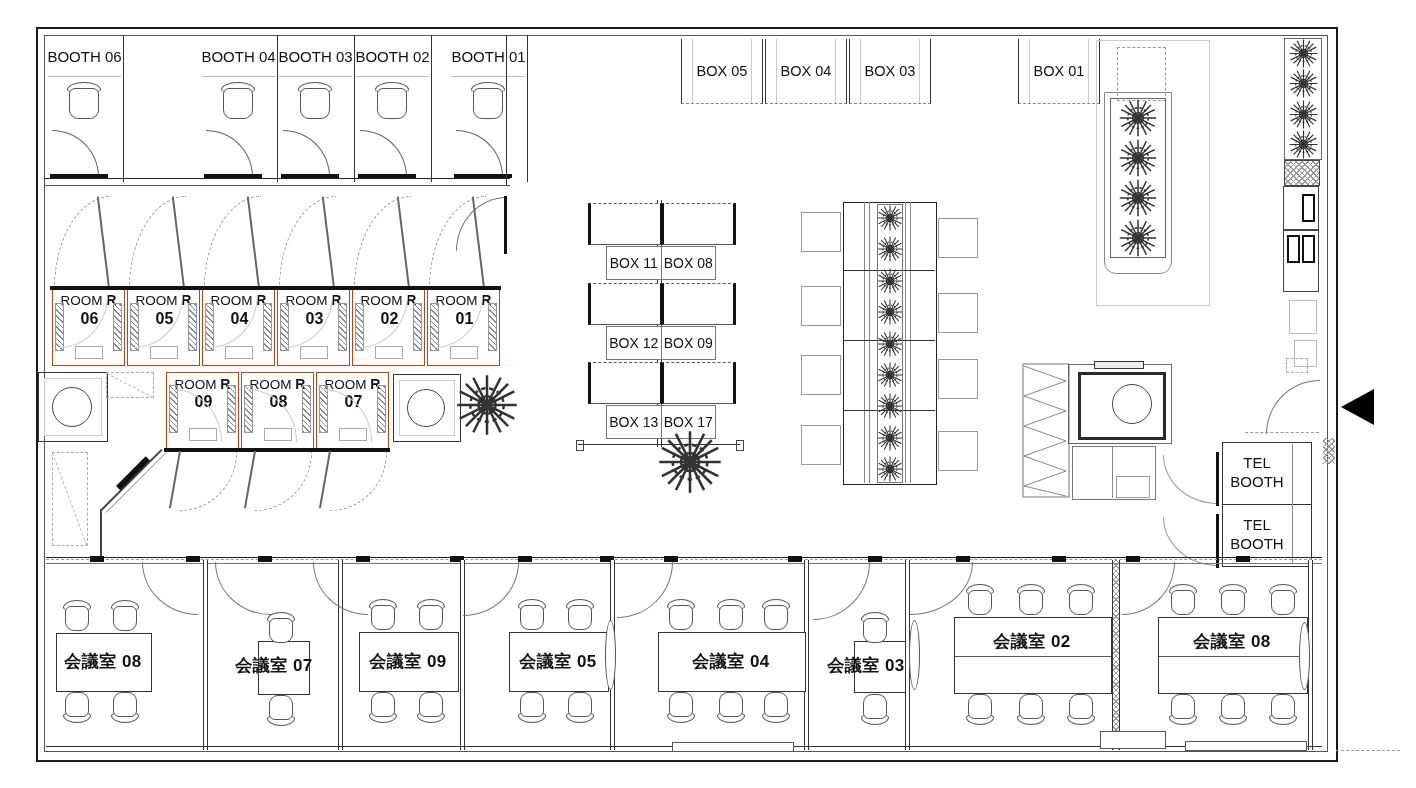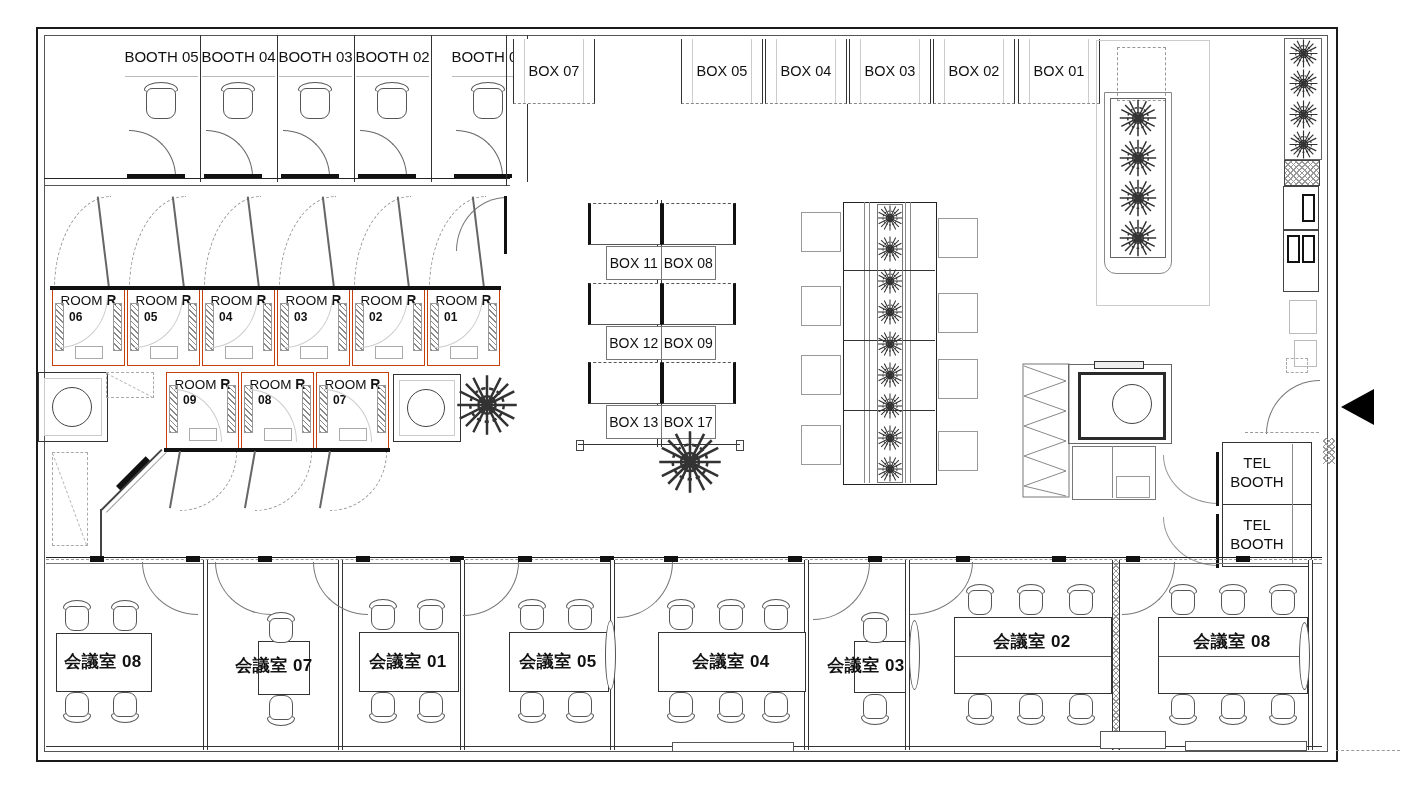--- a/index.html
+++ b/index.html
@@ -38,21 +38,21 @@
   
   .wallbox{position:absolute;top:39px;height:64px;border:1px solid #333;border-top:none;border-bottom:1px dashed #888;background:#fff}
   .wallbox::before{content:"";position:absolute;left:10px;top:0;bottom:0;border-left:1px solid #ccc}
   .wallbox::after{content:"";position:absolute;right:10px;top:0;bottom:0;border-left:1px solid #ccc}
   .xlab{position:absolute;top:50%;left:0;right:0;transform:translateY(-50%);text-align:center;font-size:14.5px;white-space:nowrap}
   
   .roomA,.roomB{position:absolute;width:71px;height:76px;border:1px solid #c2410c;background:#fff}
   .roomA{top:288px}.roomB{top:372px}
   .rlab{position:absolute;top:3px;left:0;right:0;text-align:center;font-size:13.5px;white-space:nowrap}
   .rlab b{font-size:14px}
-  .rnum{position:absolute;top:21px;left:16px;right:14px;font-size:12px;font-weight:bold}
+  .rnum{position:absolute;top:21px;left:16px;right:14px;text-align:center;font-size:16px;font-weight:bold}
   .rnumB{top:20px}
   .hatch{position:absolute;width:7px;height:46px;border:1px solid #999;
     background:repeating-linear-gradient(45deg,#888 0 1px,transparent 1px 4px)}
   .bar{position:absolute;height:4px;background:#111}
   .desk{position:absolute;width:26px;height:11px;border:1px solid #aaa}
   .leafA{position:absolute;width:2px;height:92px;background:#666;transform-origin:50% 100%;transform:rotate(-7deg)}
   .leafB{position:absolute;width:2px;height:58px;background:#666;transform-origin:50% 0;transform:rotate(10deg)}
   
   .srect{position:absolute;width:69px;height:40px;border:1px solid #555;border-left:3px solid #111;border-right:3px solid #111;border-top-style:dashed;background:#fff}
   .sband{position:absolute;left:606px;width:108px;height:32px;border:1px solid #777;display:flex;align-items:center;background:#fff}
@@ -88,22 +88,22 @@
       <circle cx="50" cy="50" r="27" stroke-dasharray="7 6"></circle>
     </g>
   </defs>
 </svg>
 
 <div class="plan">
 
   <div class="abs outer" style="left:36px;top:27px;width:1298px;height:731px"></div>
   <div class="abs inner" style="left:44px;top:35px;width:1282px;height:715px"></div>
 
-  <div class="booth" style="left:123px">
-    <div class="blab">BOOTH 05</div>
+  <div class="booth" style="left:46px">
+    <div class="blab">BOOTH 06</div>
     <div class="deskline"></div>
     <div class="chair big" style="left:20px;top:47px"></div>
     <div class="arc aTR" style="left:6px;top:95px;width:46px;height:46px;border-color:#666"></div>
     <div class="thresh"></div>
   </div>
   <div class="booth" style="left:200px">
     <div class="blab">BOOTH 04</div>
     <div class="deskline"></div>
     <div class="chair big" style="left:20px;top:47px"></div>
     <div class="arc aTR" style="left:6px;top:95px;width:46px;height:46px;border-color:#666"></div>
@@ -130,34 +130,28 @@
     <div class="arc aTR" style="left:6px;top:95px;width:46px;height:46px;border-color:#666"></div>
     <div class="thresh"></div>
   </div>
 
   <div class="abs" style="left:44px;top:178px;width:466px;height:6px;border-top:1.5px solid #222;border-bottom:1px solid #555"></div>
   <div class="abs" style="left:506px;top:35px;width:0;height:151px;border-left:1.5px solid #333"></div>
 
   <div class="arc aTL" style="left:456px;top:197px;width:50px;height:53px"></div>
   <div class="abs" style="left:504px;top:196px;width:3px;height:58px;background:#111"></div>
 
-  <div class="wallbox" style="left:513px;width:80px">
-      <div class="xlab">BOX 07</div>
-    </div>
   <div class="wallbox" style="left:681px;width:80px">
       <div class="xlab">BOX 05</div>
     </div>
   <div class="wallbox" style="left:765px;width:80px">
       <div class="xlab">BOX 04</div>
     </div>
   <div class="wallbox" style="left:849px;width:80px">
       <div class="xlab">BOX 03</div>
-    </div>
-  <div class="wallbox" style="left:933px;width:80px">
-      <div class="xlab">BOX 02</div>
     </div>
   <div class="wallbox" style="left:1018px;width:80px">
       <div class="xlab">BOX 01</div>
     </div>
 
   <div class="abs" style="left:1117px;top:47px;width:47px;height:52px;border:1px dashed #999"></div>
   <div class="abs blite" style="left:1096px;top:40px;width:112px;height:264px"></div>
   <div class="abs" style="left:1104px;top:92px;width:66px;height:180px;border:1px solid #888;border-radius:0 0 12px 12px"></div>
   <div class="plantbox" style="left:1110px;top:98px;width:54px;height:158px">
     <svg class="plant" width="38" height="38" viewBox="0 0 100 100">
@@ -471,21 +465,21 @@
   <div class="mtable" style="left:258px;top:641px;width:50px;height:52px"></div>
   <div class="chair" style="left:266px;top:612px"></div>
   <div class="chair flip" style="left:266px;top:694px"></div>
   <div class="mlab" style="left:274px;top:665px">会議室 07</div>
 
   <div class="mtable" style="left:359px;top:632px;width:98px;height:58px"></div>
   <div class="chair" style="left:368px;top:599px"></div>
   <div class="chair" style="left:416px;top:599px"></div>
   <div class="chair flip" style="left:368px;top:691px"></div>
   <div class="chair flip" style="left:416px;top:691px"></div>
-  <div class="mlab" style="left:408px;top:661px">会議室 01</div>
+  <div class="mlab" style="left:408px;top:661px">会議室 09</div>
 
   <div class="mtable" style="left:509px;top:632px;width:98px;height:58px"></div>
   <div class="chair" style="left:517px;top:599px"></div>
   <div class="chair" style="left:565px;top:599px"></div>
   <div class="chair flip" style="left:517px;top:691px"></div>
   <div class="chair flip" style="left:565px;top:691px"></div>
   <div class="mlab" style="left:558px;top:661px">会議室 05</div>
   <div class="lens" style="left:605px;top:620px;width:9px;height:68px"></div>
 
   <div class="mtable" style="left:658px;top:632px;width:146px;height:58px"></div>

